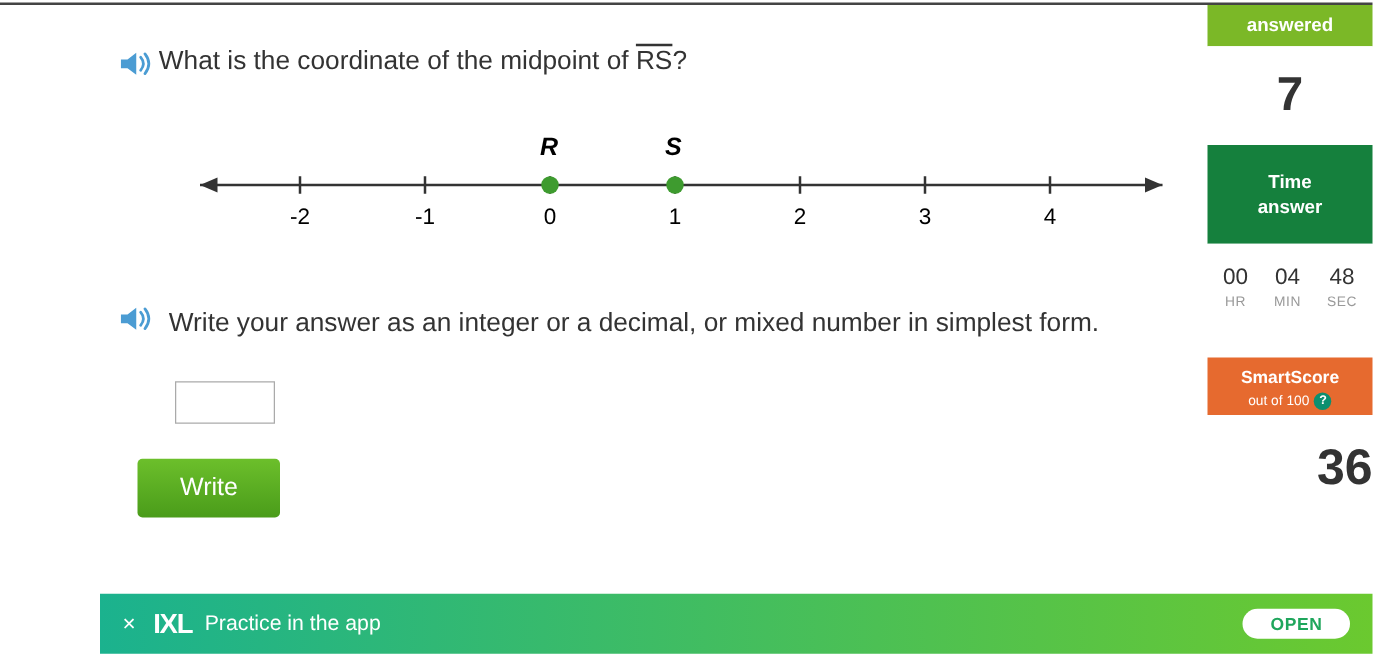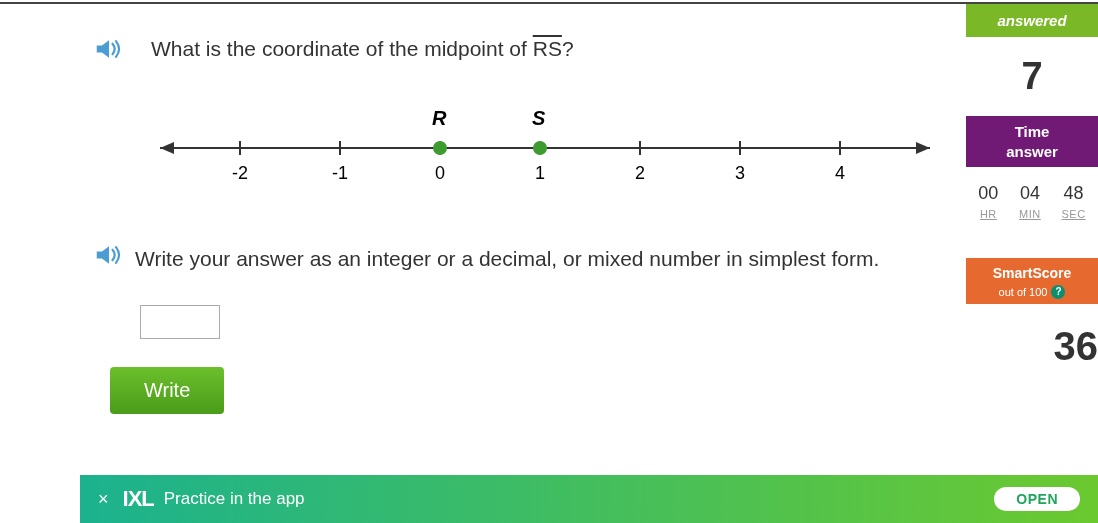--- a/index.html
+++ b/index.html
@@ -17,23 +17,23 @@
     height: 2px; background: #444;
   }
   .main {
     position: absolute;
     left: 0; top: 4px;
     width: 966px;
     padding: 30px 0 0 0;
   }
   .q-row {
     display: flex;
-    align-items: center;
+    align-items: flex-end;
     margin-left: 95px;
-    gap: 28px;
+    gap: 4px;
   }
   .speaker {
     width: 28px; height: 24px;
     color: #4b9cd3;
     flex-shrink: 0;
     cursor: pointer;
   }
   .speaker svg { width: 28px; height: 24px; }
   .q-text {
     font-size: 21px;
@@ -86,48 +86,47 @@
     width: 132px;
     font-family: Verdana, sans-serif;
   }
   .side-answered {
     background: #7bb827;
     color: #fff;
     text-align: center;
     font-weight: bold;
     font-size: 15px;
     padding: 8px 0;
-    font-style: italic;
   }
   .side-count {
     background: #fff;
     color: #333;
     text-align: center;
     font-size: 38px;
     font-weight: bold;
     padding: 18px 0;
   }
   .side-time-hdr {
-    background: #701a75;
+    background: #15803d;
     color: #fff;
     text-align: center;
     font-weight: bold;
     font-size: 15px;
-    padding: 6px 0;
+    padding: 20px 0;
     line-height: 1.3;
   }
   .side-timer {
     background: #fff;
     padding: 16px 2px 10px 2px;
     display: flex;
     justify-content: space-around;
   }
   .timer-col { text-align: center; }
   .timer-val { font-size: 18px; color: #333; }
-  .timer-lbl { font-size: 11px; color: #999; margin-top: 4px; letter-spacing: 0.5px; text-decoration: underline; }
+  .timer-lbl { font-size: 11px; color: #999; margin-top: 4px; letter-spacing: 0.5px; }
   .side-smart-hdr {
     background: #e66a2f;
     color: #fff;
     text-align: center;
     font-weight: bold;
     font-size: 14px;
     padding: 6px 0 4px 0;
     line-height: 1.3;
     margin-top: 28px;
   }

